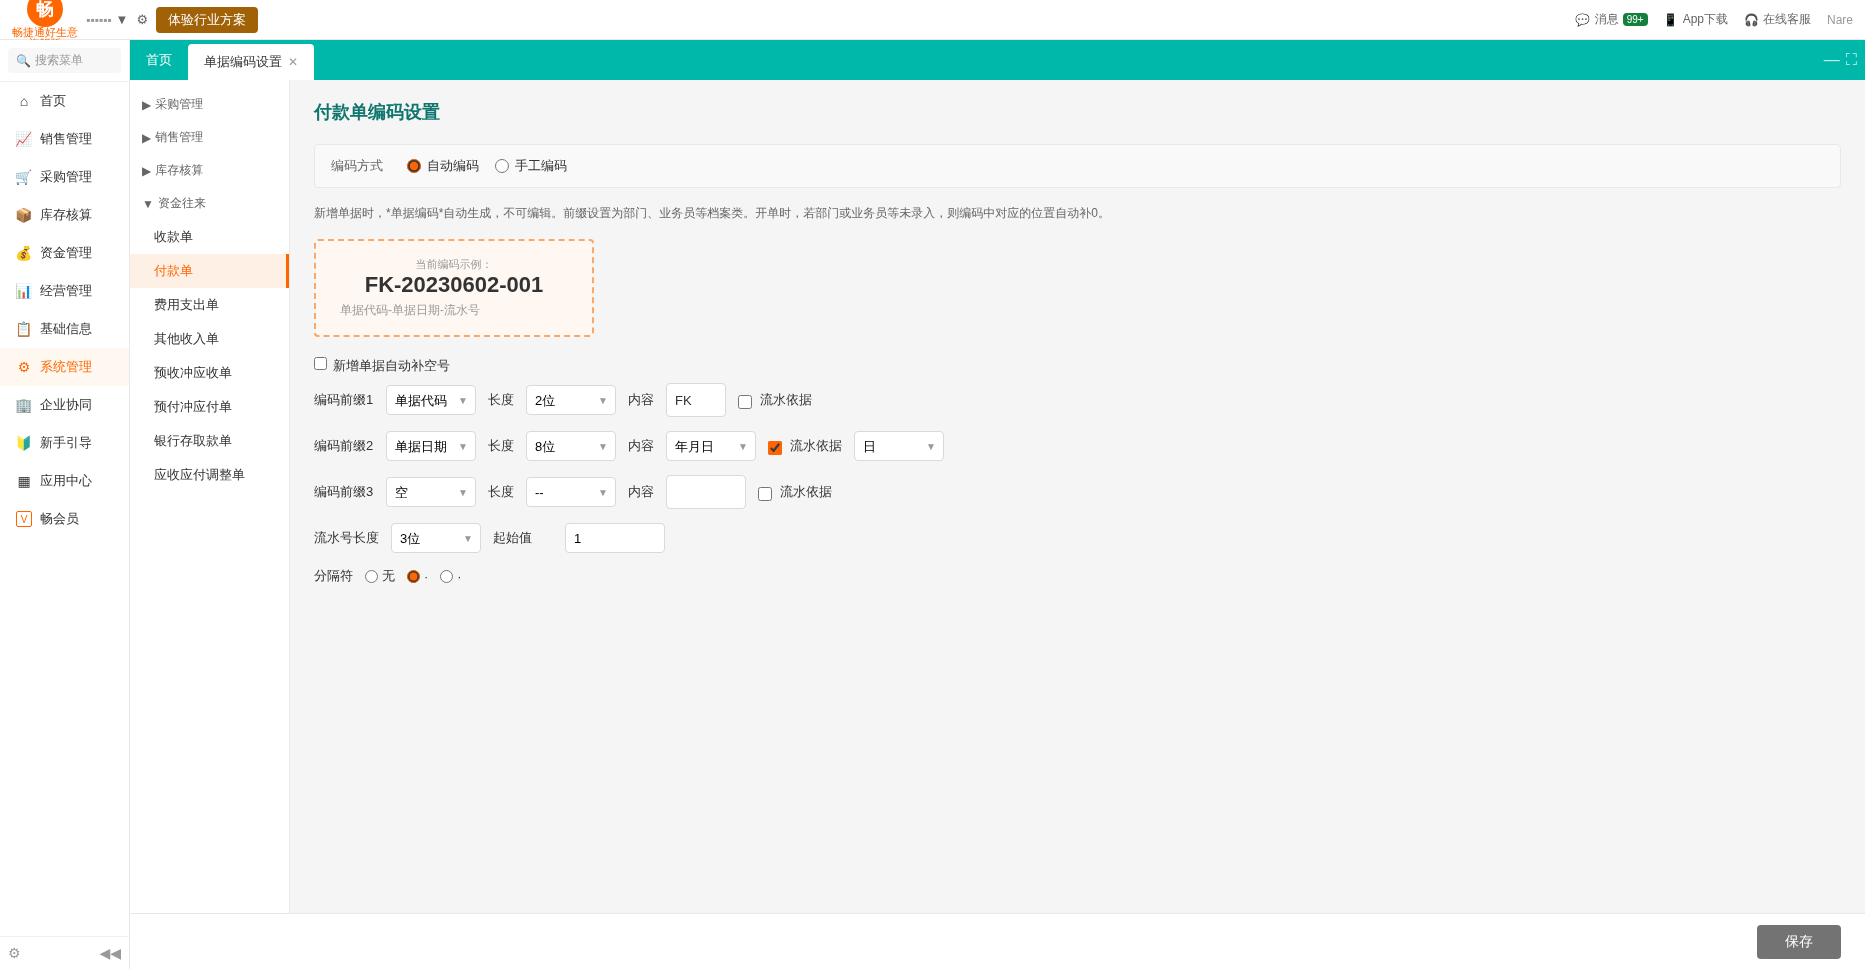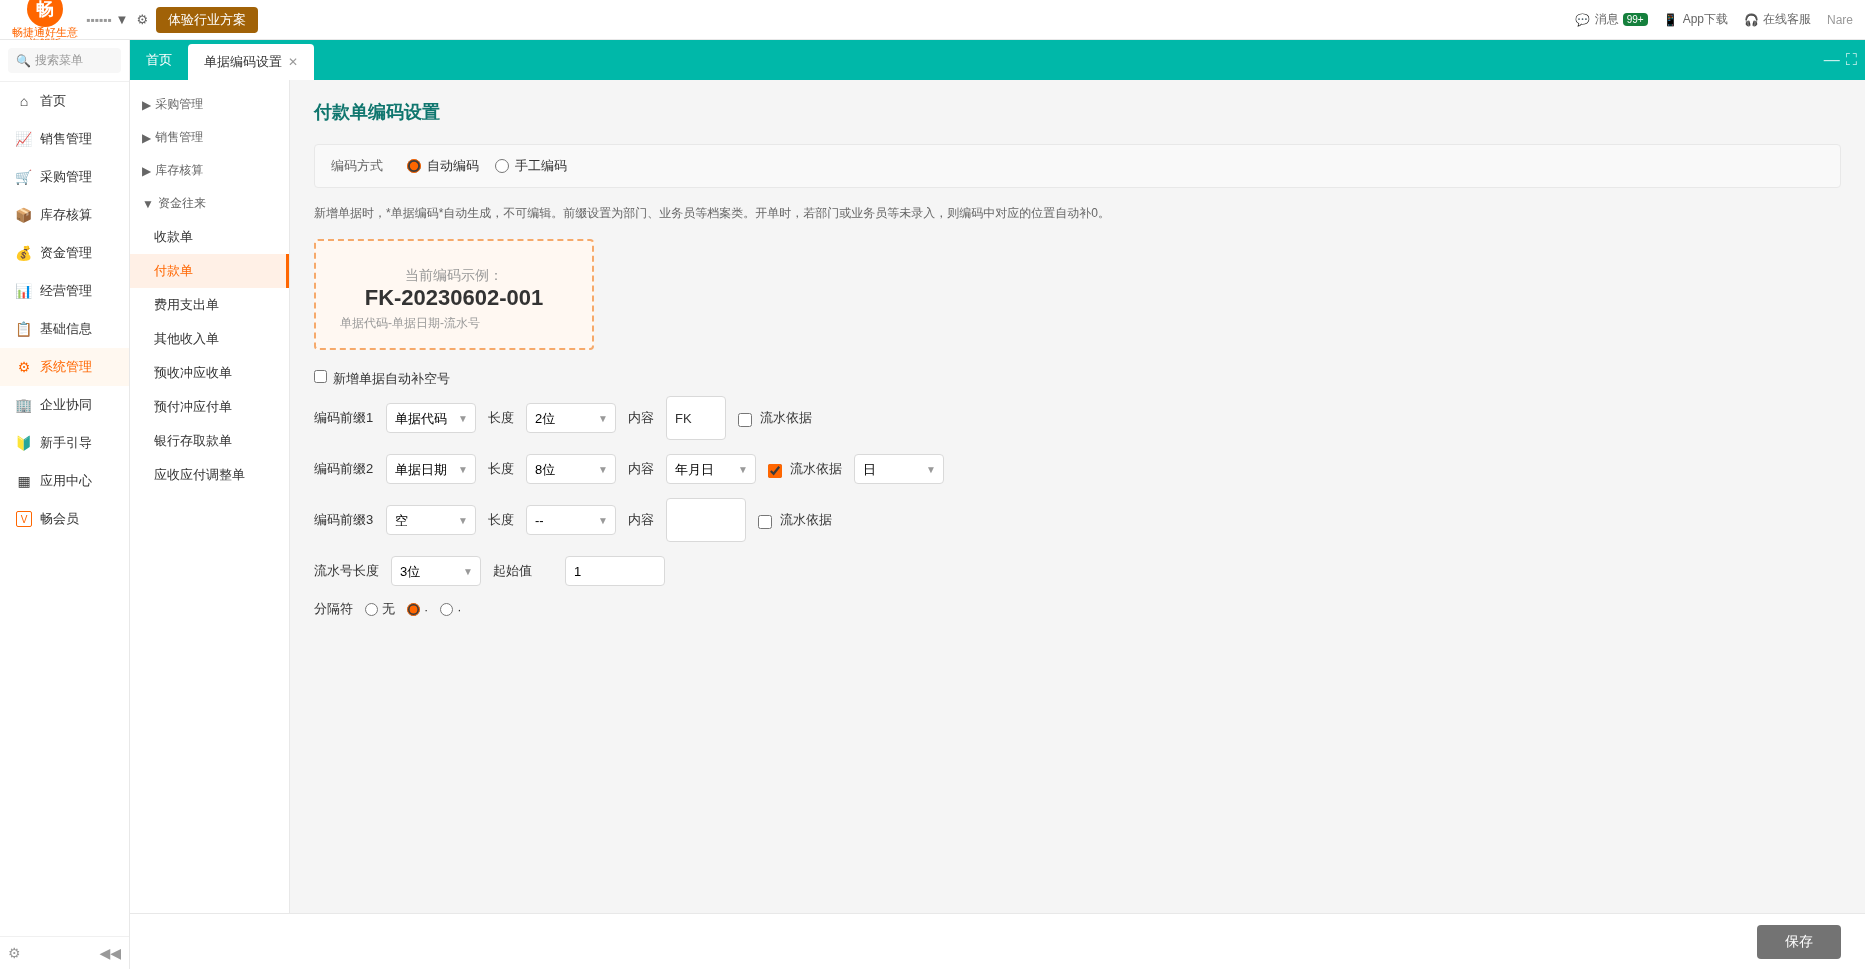--- a/index.html
+++ b/index.html
@@ -73,21 +73,21 @@
     
     .auto-fill-row { display: flex; align-items: flex-start; gap: 6px; margin-bottom: 8px; font-size: 13px; }
     .auto-fill-row input[type="checkbox"] { accent-color: #f60; }
 
     
     .config-section { }
     .config-row { display: flex; align-items: center; gap: 12px; margin-bottom: 14px; flex-wrap: wrap; }
     .config-row-label { font-size: 13px; color: #333; min-width: 60px; }
     .length-label { font-size: 13px; color: #333; }
     .content-label { font-size: 13px; color: #333; }
-    .content-value { min-width: 60px; height: 44px; border: 1px solid #d9d9d9; border-radius: 4px; padding: 0 8px; font-size: 13px; display: flex; align-items: center; background: #fff; }
+    .content-value { min-width: 60px; height: 34px; border: 1px solid #d9d9d9; border-radius: 4px; padding: 0 8px; font-size: 13px; display: flex; align-items: center; background: #fff; }
     .check-item { display: flex; align-items: flex-end; gap: 8px; font-size: 13px; cursor: pointer; }
     .check-item input[type="checkbox"] { accent-color: #f60; width: 14px; height: 14px; }
 
     .select-wrapper { position: relative; display: inline-flex; align-items: center; }
     .select-wrapper select { height: 30px; border: 1px solid #d9d9d9; border-radius: 4px; padding: 0 28px 0 8px; font-size: 13px; background: #fff; appearance: none; cursor: pointer; min-width: 90px; }
     .select-wrapper::after { content: "▼"; position: absolute; right: 8px; font-size: 10px; color: #999; pointer-events: none; }
 
     
     .separator-row { display: flex; align-items: center; gap: 12px; margin-top: 8px; }
     .separator-label { font-size: 13px; color: #333; }
@@ -280,21 +280,21 @@
               <span>手工编码</span>
             </label>
           </div>
         </div>
 
         
         <div class="description">新增单据时，*单据编码*自动生成，不可编辑。前缀设置为部门、业务员等档案类。开单时，若部门或业务员等未录入，则编码中对应的位置自动补0。</div>
 
         
         <div class="preview-box">
-          <div style="font-size:14px;color:#999;text-align:center;margin-top:10px;">当前编码示例：</div><div class="preview-code">FK-20230602-001</div>
+          <div style="font-size:11px;color:#999;text-align:center;margin-top:0;">当前编码示例：</div><div class="preview-code">FK-20230602-001</div>
           <div class="preview-desc">
             <span>单据代码-单据日期-流水号</span>
           </div>
           
         </div>
 
         
         <div class="auto-fill-row">
           <input type="checkbox" id="autoFill" style="">
           <label for="autoFill">新增单据自动补空号</label>

